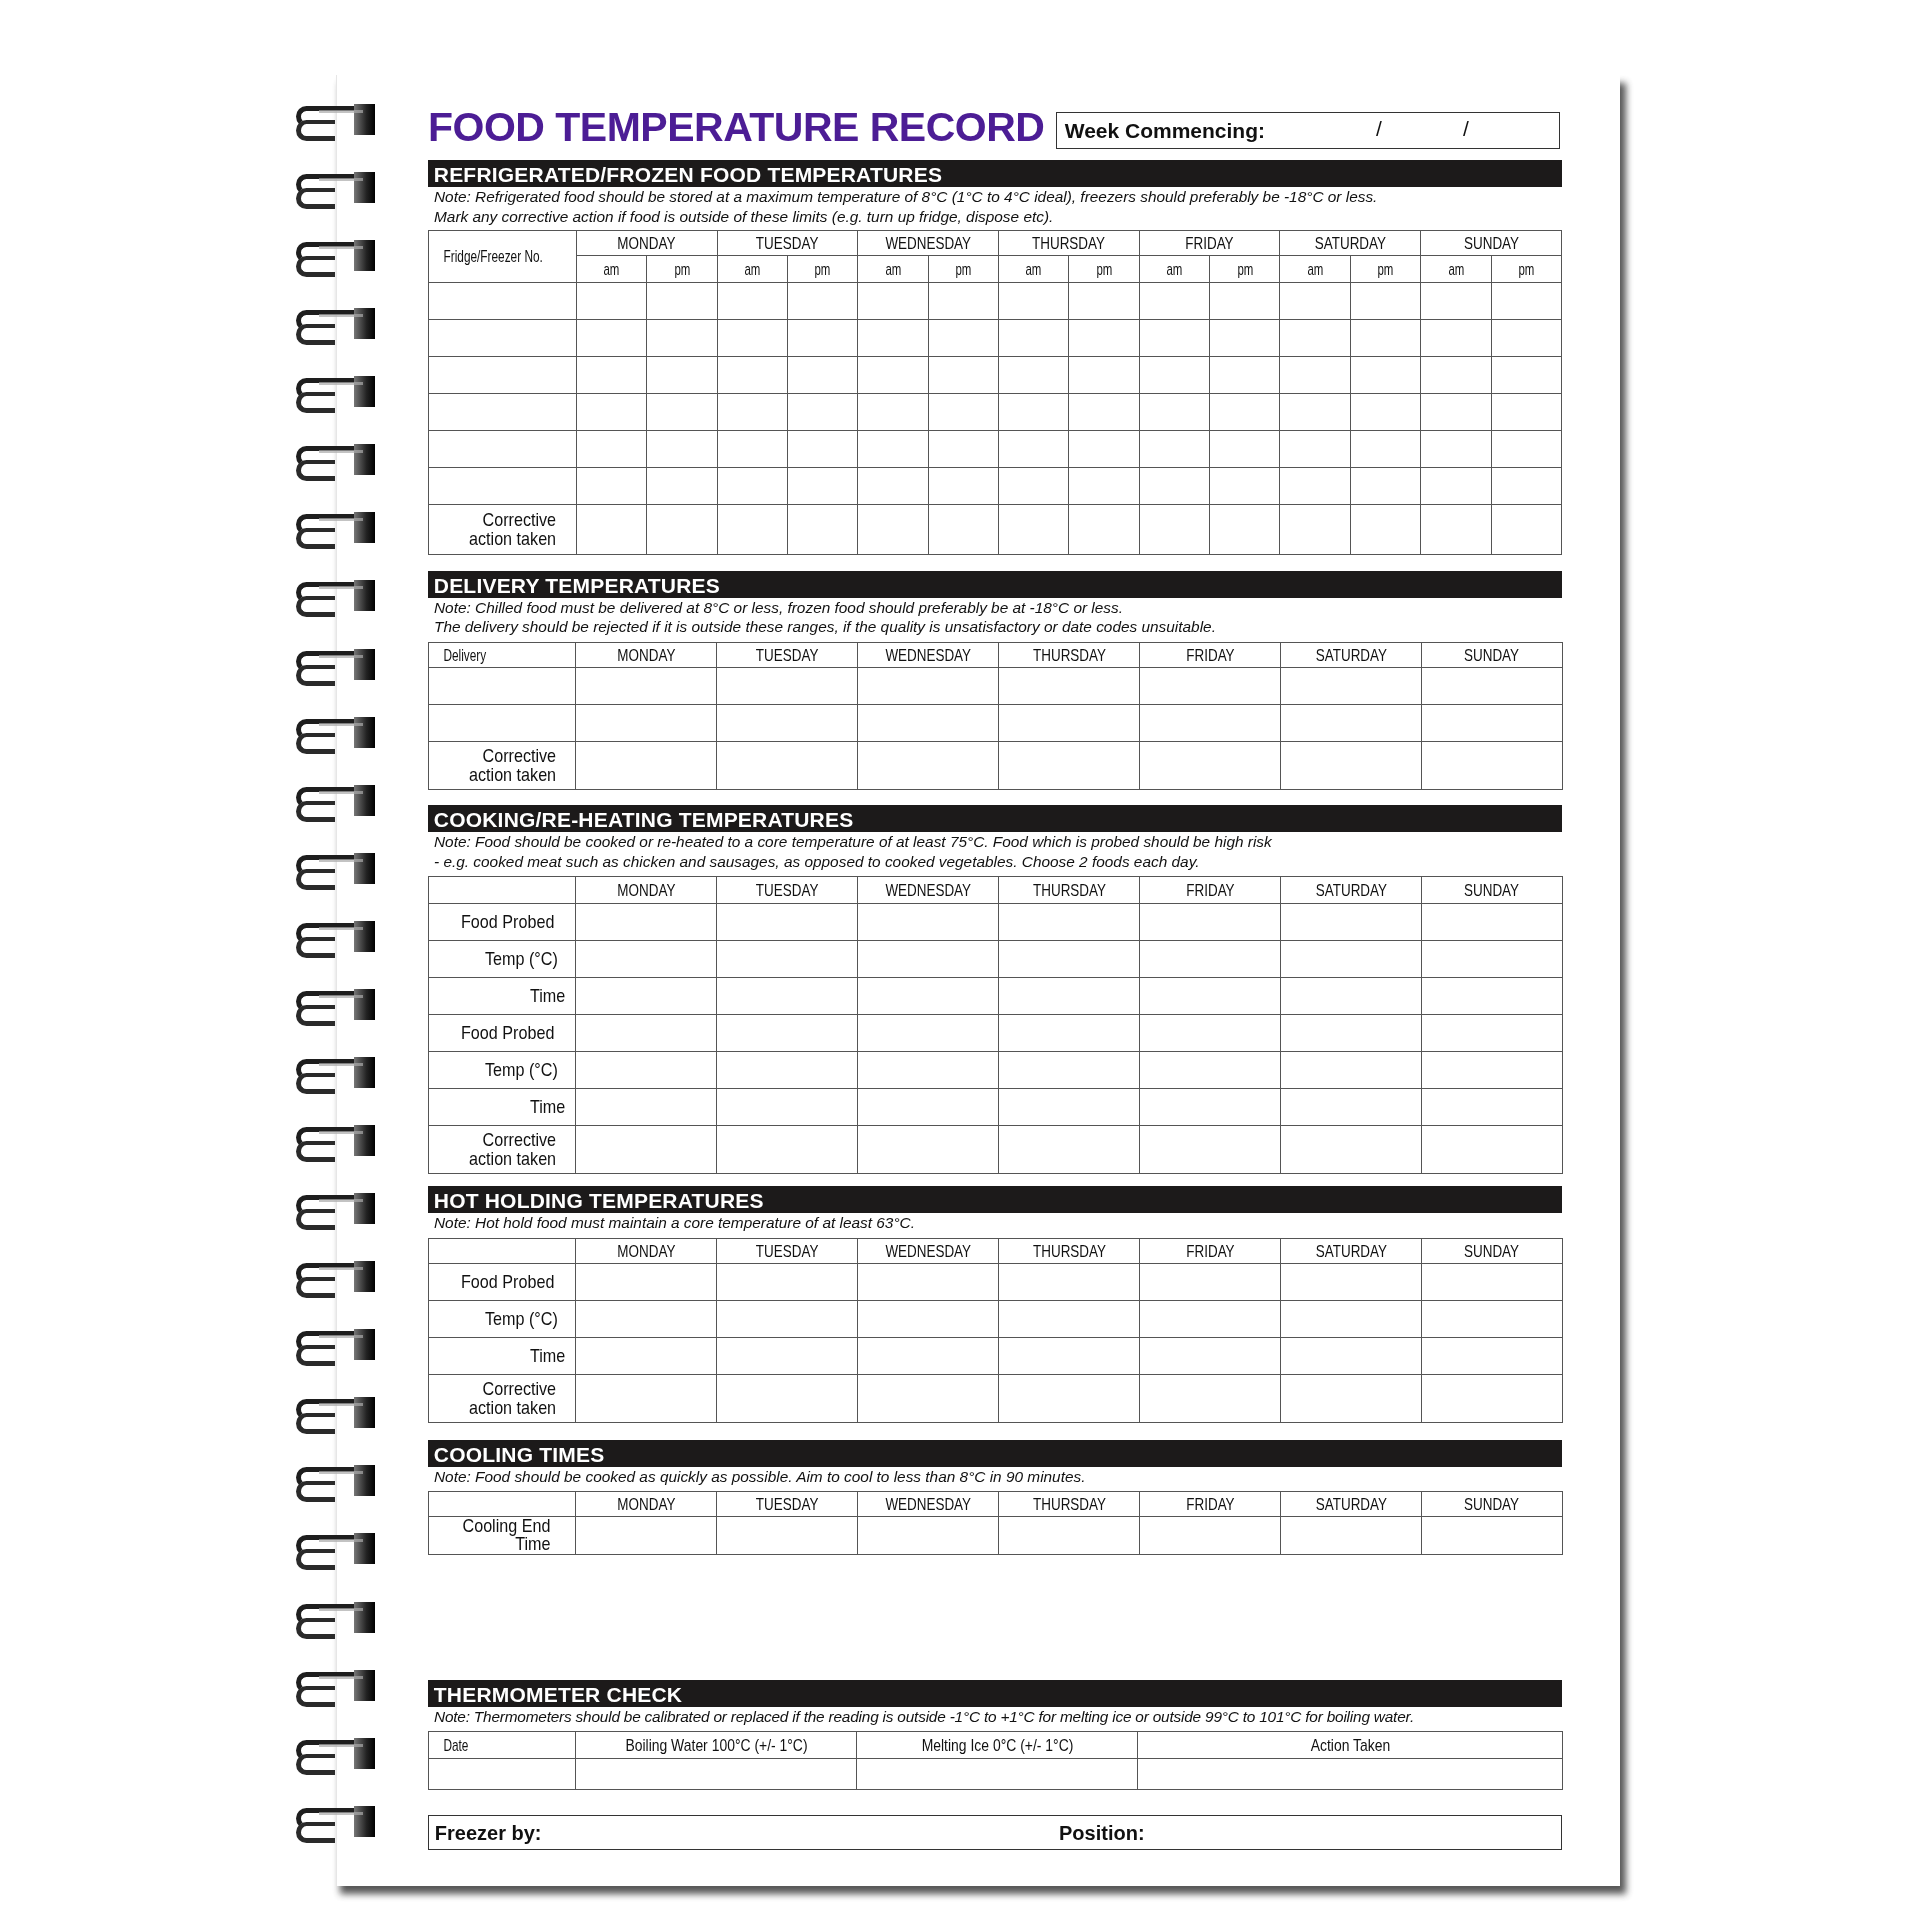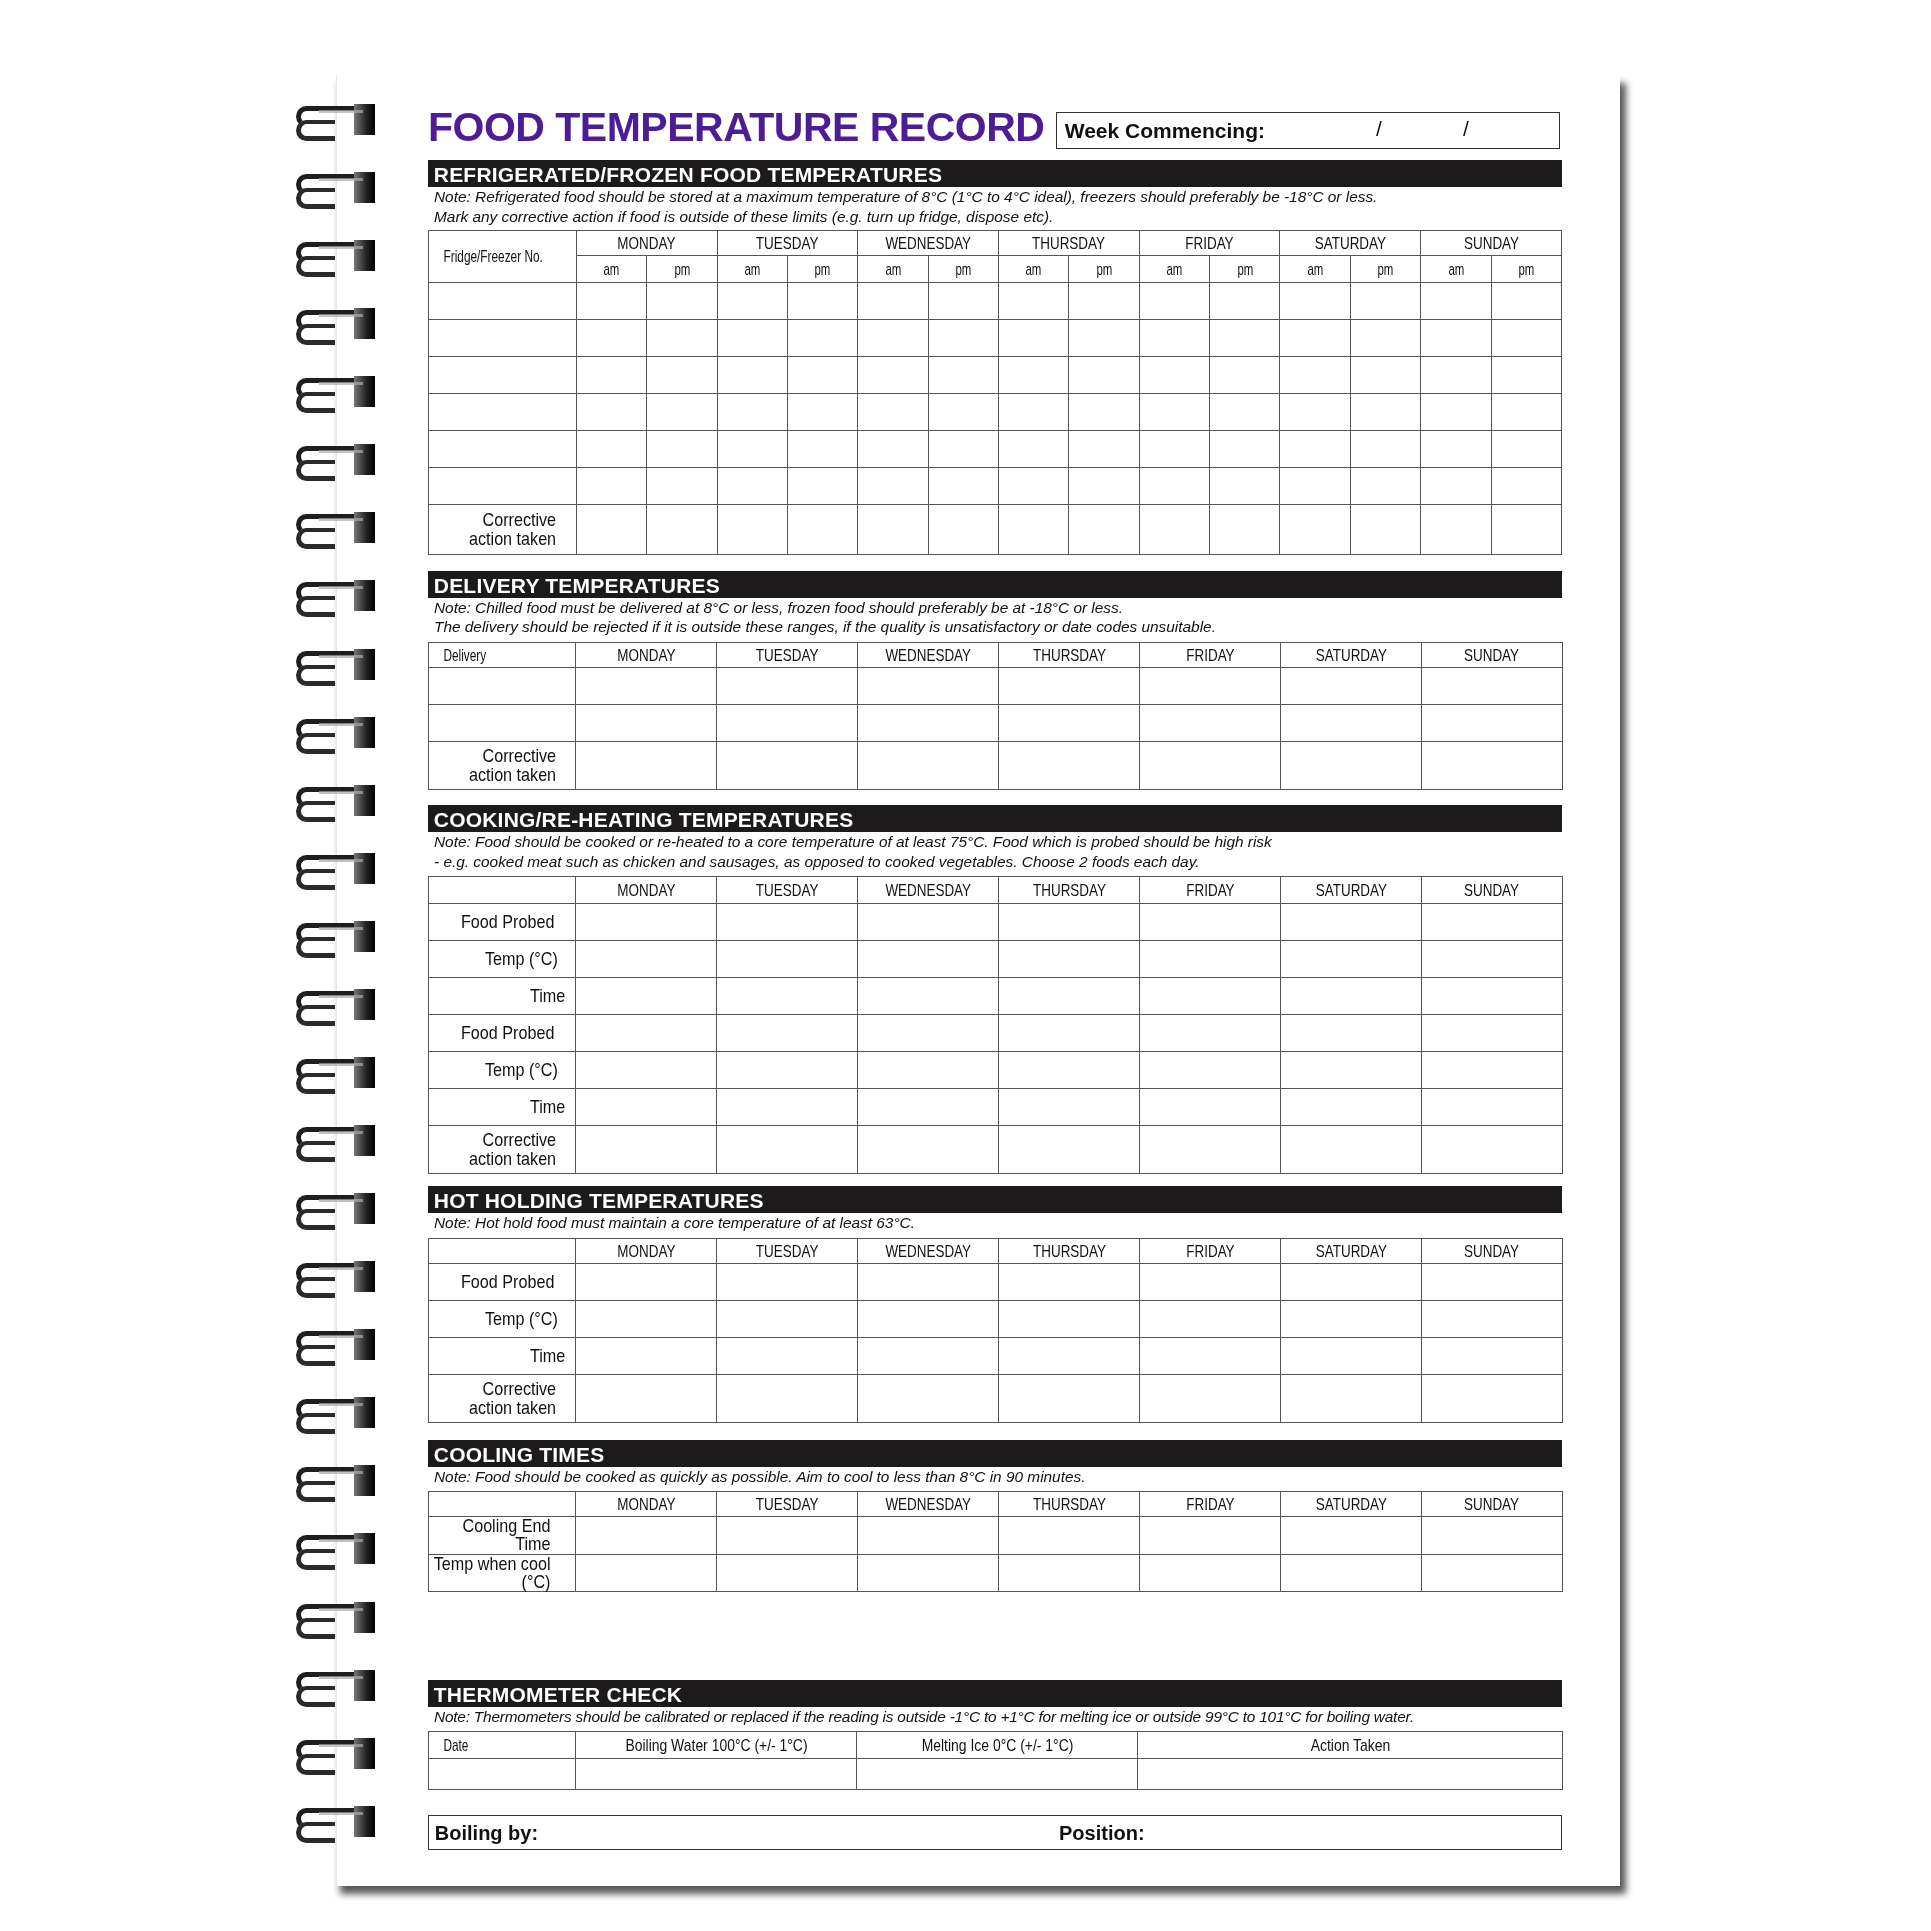--- a/index.html
+++ b/index.html
@@ -670,30 +670,20 @@
       <tr style="height: 37px;">
         <td class="label"><span>Cooling End Time</span></td>
         <td></td>
         <td></td>
         <td></td>
         <td></td>
         <td></td>
         <td></td>
         <td></td>
       </tr>
-      <tr style="height: 37px;">
-        <td class="label"><span>Temp when cool (°C)</span></td>
-        <td></td>
-        <td></td>
-        <td></td>
-        <td></td>
-        <td></td>
-        <td></td>
-        <td></td>
-      </tr>
     </tbody>
   </table>
 
 <div class="section-bar" style="top:1680px">THERMOMETER CHECK</div>
 <div class="note" style="top:1707px; letter-spacing:-0.2px">Note: Thermometers should be calibrated or replaced if the reading is outside -1°C to +1°C for melting ice or outside 99°C to 101°C for boiling water.</div>
 <table class="grid" id="tbl-thermo" style="top:1731px">
     <colgroup>
       <col style="width: 147px;">
       <col style="width: 281px;">
       <col style="width: 281px;">
@@ -709,16 +699,16 @@
       <tr style="height: 31px;">
         <td></td>
         <td></td>
         <td></td>
         <td></td>
       </tr>
     </tbody>
   </table>
 
 <div class="sign-box">
-  <span class="sign-label" style="left:5.8px">Boiling by:</span>
+  <span class="sign-label" style="left:5.8px">Freezer by:</span>
   <span class="sign-label" style="left:630px">Position:</span>
 </div>
 
 
 </body></html>

